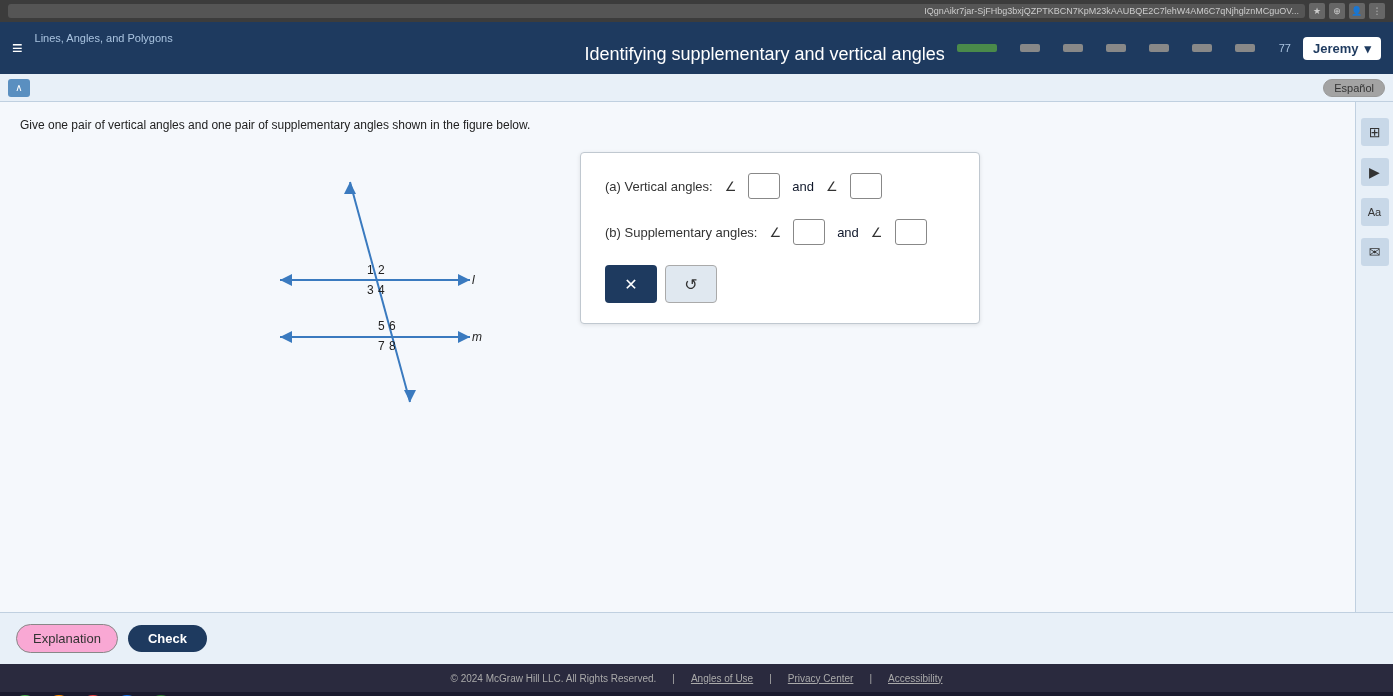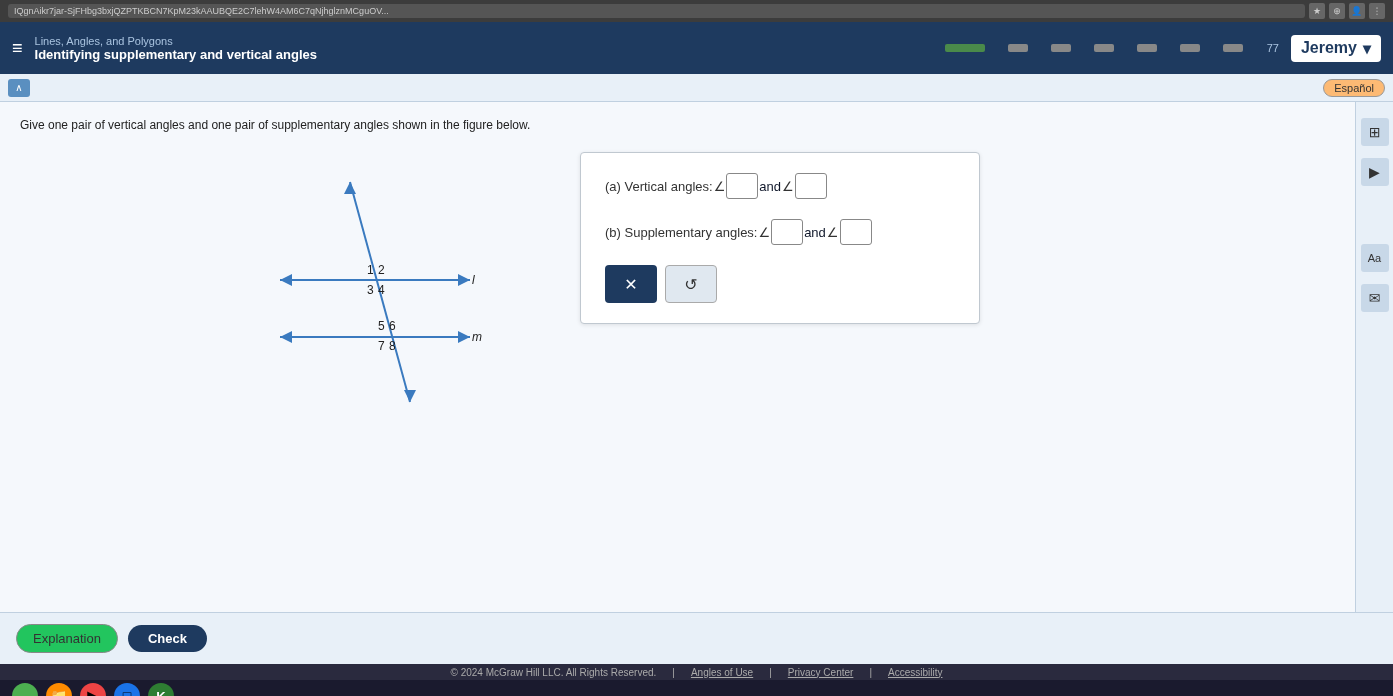--- a/index.html
+++ b/index.html
@@ -19,20 +19,21 @@
       background: #555;
       height: 14px;
       border-radius: 3px;
       font-size: 9px;
       color: #ccc;
       display: flex;
       align-items: center;
       padding: 0 6px;
       overflow: hidden;
       white-space: nowrap;
+      justify-content: flex-end;
     }
     .browser-bar-icons {
       display: flex;
       gap: 4px;
       align-items: center;
     }
     .browser-icon {
       width: 16px;
       height: 16px;
       background: #666;
@@ -59,23 +60,24 @@
       cursor: pointer;
     }
     .header-title-area {
       flex: 1;
     }
     .header-subtitle {
       font-size: 11px;
       color: #aac4e0;
     }
     .header-title {
-      font-size: 13px;
+      font-size: 18px;
       color: white;
-      font-weight: bold;
+      font-weight: normal;
+      text-align: right;
     }
     .progress-bar-area {
       display: flex;
       align-items: center;
       gap: 20px;
     }
     .progress-segment {
       height: 8px;
       border-radius: 2px;
     }
@@ -83,21 +85,21 @@
       color: #aac4e0;
       font-size: 11px;
     }
     .user-menu {
       background: white;
       border-radius: 4px;
       padding: 4px 10px;
       display: flex;
       align-items: center;
       gap: 6px;
-      font-size: 16px;
+      font-size: 13px;
       font-weight: bold;
       color: #1e3a5f;
       cursor: pointer;
     }
 
     
     .collapse-bar {
       height: 28px;
       background: #e8f0f8;
       display: flex;
@@ -113,21 +115,21 @@
       width: 22px;
       height: 18px;
       font-size: 10px;
       cursor: pointer;
       display: flex;
       align-items: center;
       justify-content: center;
     }
     .espanol-btn {
       margin-left: auto;
-      background: #fdba74;
+      background: #a3a3a3;
       border: 1px solid #999;
       border-radius: 10px;
       padding: 2px 10px;
       font-size: 11px;
       cursor: pointer;
       color: #333;
     }
 
     
     .main-content {
@@ -159,21 +161,21 @@
       width: 400px;
       background: white;
       border: 1px solid #c0c8d0;
       border-radius: 4px;
       padding: 20px 24px;
       box-shadow: 0 1px 4px rgba(0,0,0,0.1);
     }
     .answer-row {
       display: flex;
       align-items: center;
-      gap: 1px;
+      gap: 12px;
       margin-bottom: 20px;
       font-size: 13px;
       color: #333;
     }
     .angle-symbol {
       font-size: 13px;
     }
     .angle-input {
       width: 32px;
       height: 26px;
@@ -245,42 +247,42 @@
     .bottom-bar {
       height: 52px;
       background: #e8f0f8;
       border-top: 1px solid #c0d0e0;
       display: flex;
       align-items: center;
       padding: 0 16px;
       gap: 10px;
     }
     .btn-explanation {
-      background: #22c55e;
+      background: #f9a8d4;
       border: 1px solid #888;
       border-radius: 16px;
       padding: 6px 16px;
       font-size: 13px;
       cursor: pointer;
       color: #333;
     }
     .btn-check {
       background: #1e3a5f;
       color: white;
       border: none;
       border-radius: 16px;
       padding: 6px 20px;
       font-size: 13px;
       cursor: pointer;
       font-weight: bold;
     }
 
     
     .footer {
-      height: 16px;
+      height: 28px;
       background: #2a2a3e;
       display: flex;
       align-items: center;
       justify-content: center;
       font-size: 10px;
       color: #aaa;
       gap: 16px;
     }
     .footer-link {
       color: #aaa;
@@ -423,21 +425,21 @@
 
     <div class="answer-buttons">
       <button class="btn-x">✕</button>
       <button class="btn-undo">↺</button>
     </div>
   </div>
 
   <div class="right-sidebar">
     <div class="sidebar-icon">⊞</div>
     <div class="sidebar-icon">▶</div>
-    <div class="sidebar-icon" style="font-size:11px;margin-top:46px;">Aa</div>
+    <div class="sidebar-icon" style="font-size:11px;">Aa</div>
     <div class="sidebar-icon">✉</div>
   </div>
 </div>
 
 <div class="bottom-bar">
   <button class="btn-explanation">Explanation</button>
   <button class="btn-check">Check</button>
 </div>
 
 <div class="footer">

